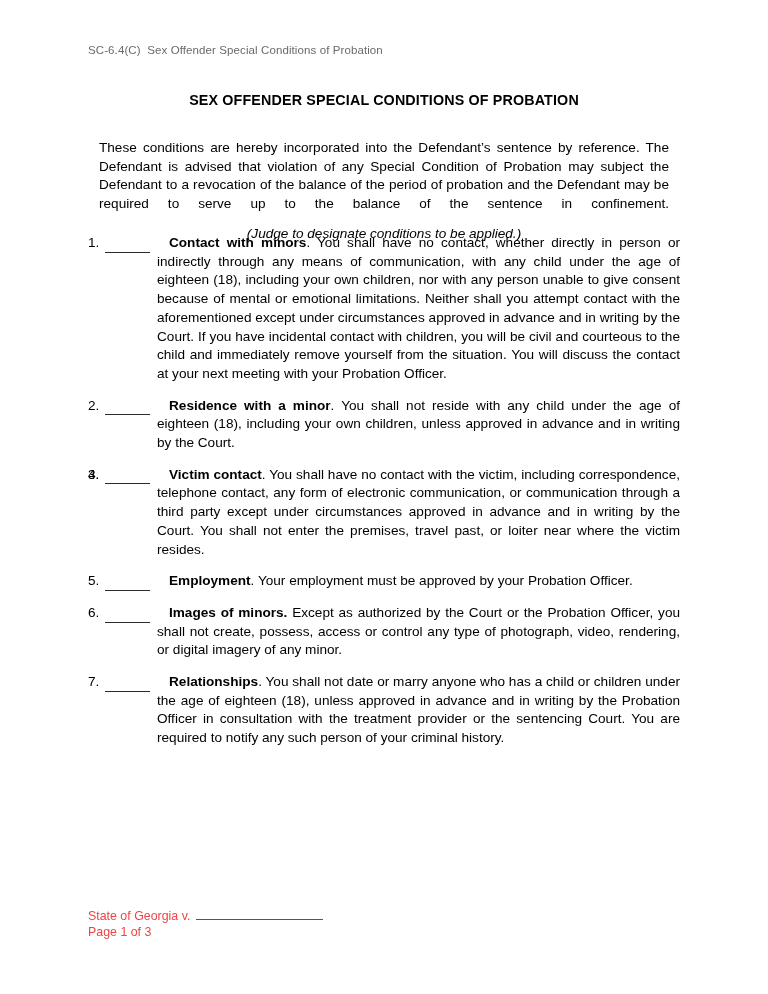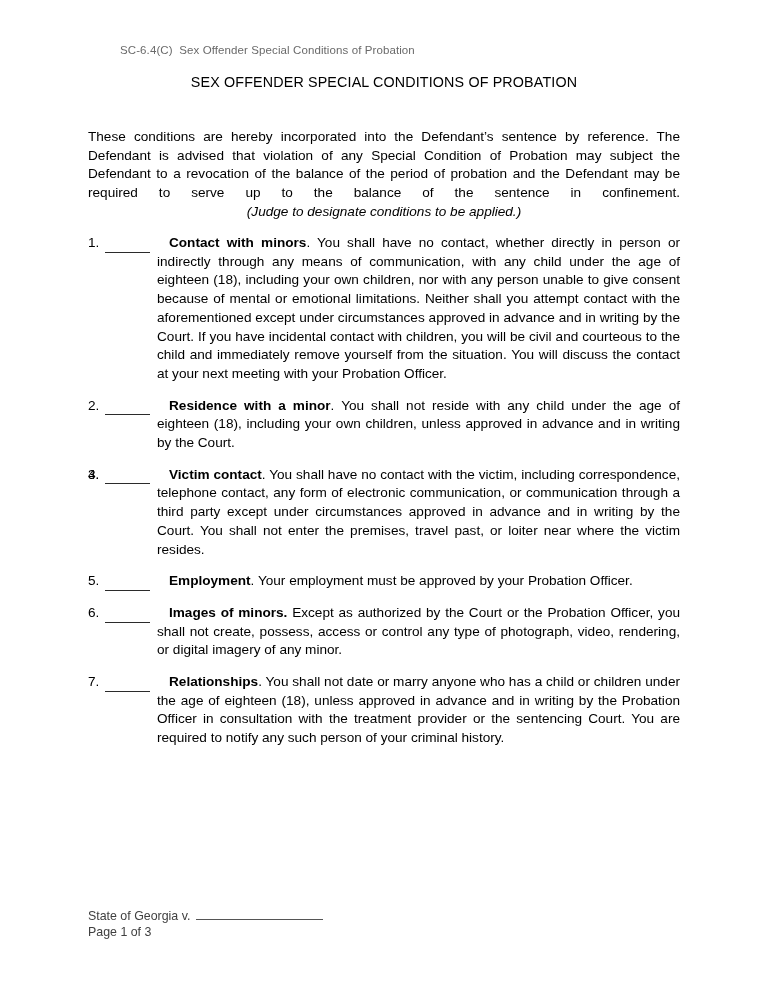--- a/index.html
+++ b/index.html
@@ -27,48 +27,47 @@
 
   
   .doc-header {
     position: absolute;
     left: 88px;
     top: 44px;
     font-size: 11.5px;
     color: #6a6a6a;
     letter-spacing: 0.1px;
     white-space: pre;
-    margin-left: 32px;
   }
 
   
   .doc-title {
     position: absolute;
     left: 88px;
-    top: 74px;
+    top: 92px;
     width: 592px;
     text-align: center;
     font-size: 14.3px;
-    font-weight: normal;
+    font-weight: bold;
     letter-spacing: 0.15px;
   }
 
   
   .intro {
     position: absolute;
     left: 88px;
     top: 128px;
     width: 592px;
     font-size: 13.6px;
     line-height: 18.7px;
     text-align: justify;
     text-justify: inter-word;
   }
   .intro p {
-    margin: 0;
+    margin: 11px;
   }
   .intro .just {
     text-align: justify;
     text-align-last: justify;
   }
   .intro .last-line {
     text-align: center;
   }
   .intro .italic {
     font-style: italic;
@@ -116,21 +115,21 @@
     display: inline;
   }
 
   
   .footer {
     position: absolute;
     left: 88px;
     top: 908px;
     font-size: 12.4px;
     line-height: 16.2px;
-    color: #404040;
+    color: #ef4444;
   }
   .footer-line {
     white-space: nowrap;
     display: block;
   }
   .footer-blank {
     display: inline-block;
     vertical-align: baseline;
     border-bottom: 1.2px solid #555555;
     height: 11px;

